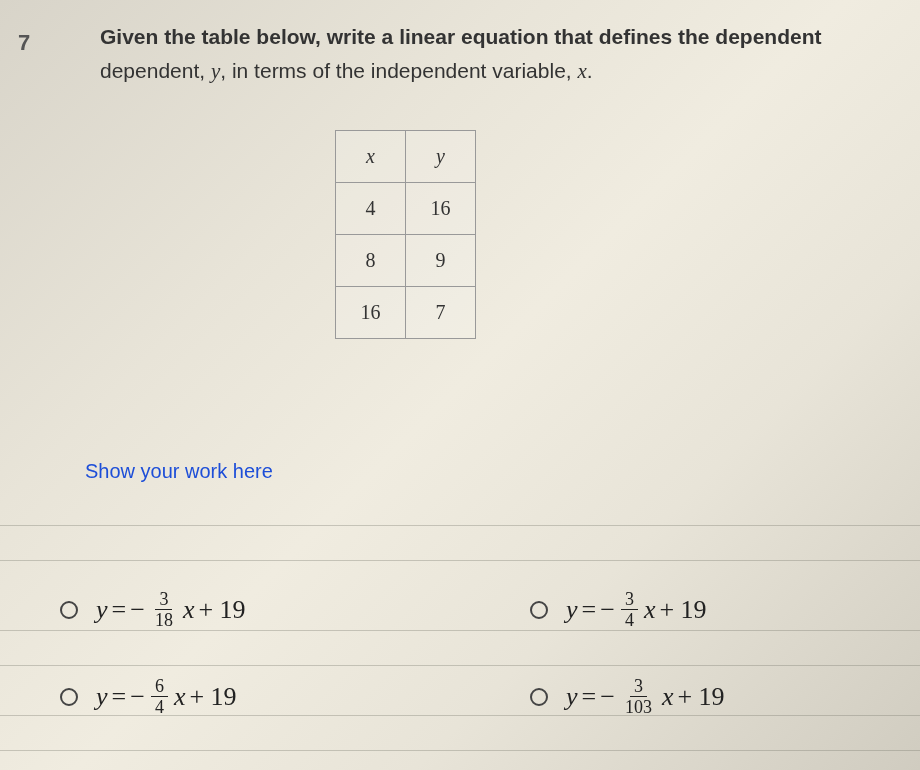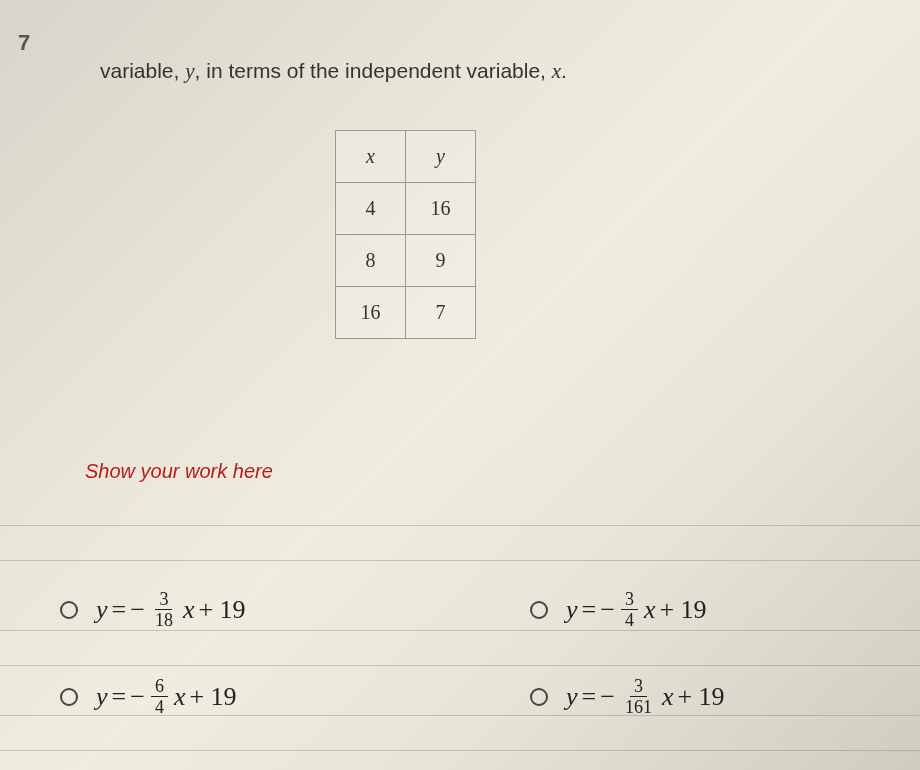--- a/index.html
+++ b/index.html
@@ -51,23 +51,22 @@
     .data-table th {
       font-style: italic;
       font-weight: normal;
       font-family: Georgia, serif;
     }
     .show-work {
       position: absolute;
       left: 85px;
       top: 460px;
       font-size: 20px;
-      color: #b91c1c;
+      color: #1d4ed8;
       font-family: Arial, sans-serif;
-      font-style: italic;
     }
     .ruled-area {
       position: absolute;
       left: 0;
       right: 0;
       top: 500px;
       height: 260px;
     }
     .ruled-line {
       position: absolute;
@@ -113,22 +112,22 @@
     .frac .num { padding: 0 4px 1px 4px; border-bottom: 1.5px solid #222; }
     .frac .den { padding: 1px 4px 0 4px; }
     .opt-right { padding-left: 40px; }
   </style>
 </head>
 <body>
 
 <div class="question-number">7</div>
 
 <div class="prompt">
-  <br>
-  <span>variable, </span><span class="serif-var">y</span><span>, in terms of the independent variable, </span><span class="serif-var">x</span><span>.</span>
+  <span class="bold-lead">Given the table below, write a linear equation that defines the dependent</span><br>
+  <span>dependent, </span><span class="serif-var">y</span><span>, in terms of the independent variable, </span><span class="serif-var">x</span><span>.</span>
 </div>
 
 <table class="data-table">
   <tbody>
       <tr>
     <th>x</th>
     <th>y</th>
   </tr>
   <tr>
     <td>4</td>
@@ -204,20 +203,20 @@
   </div>
 
   <div class="option opt-right">
     <span class="radio"></span>
     <span class="eqn">
       <span class="var">y</span>
       <span> = </span>
       <span>−</span>
       <span class="frac">
         <span class="num">3</span>
-        <span class="den">161</span>
+        <span class="den">103</span>
       </span>
       <span class="var">x</span>
       <span> + 19</span>
     </span>
   </div>
 
 </div>
 
 </body></html>

